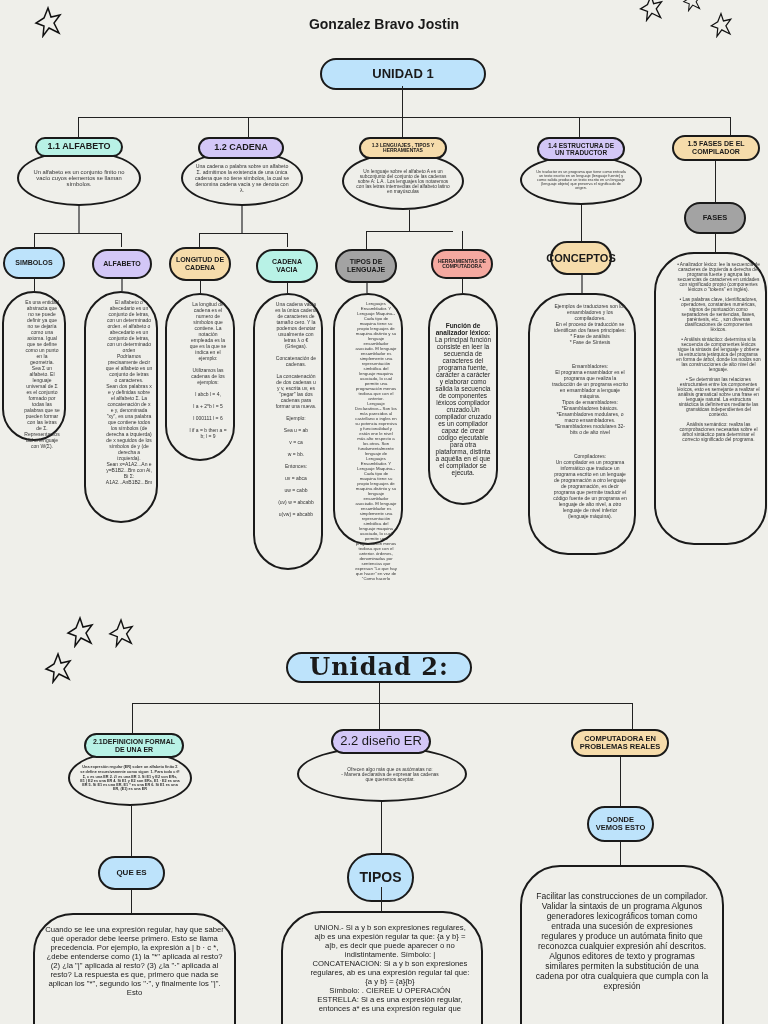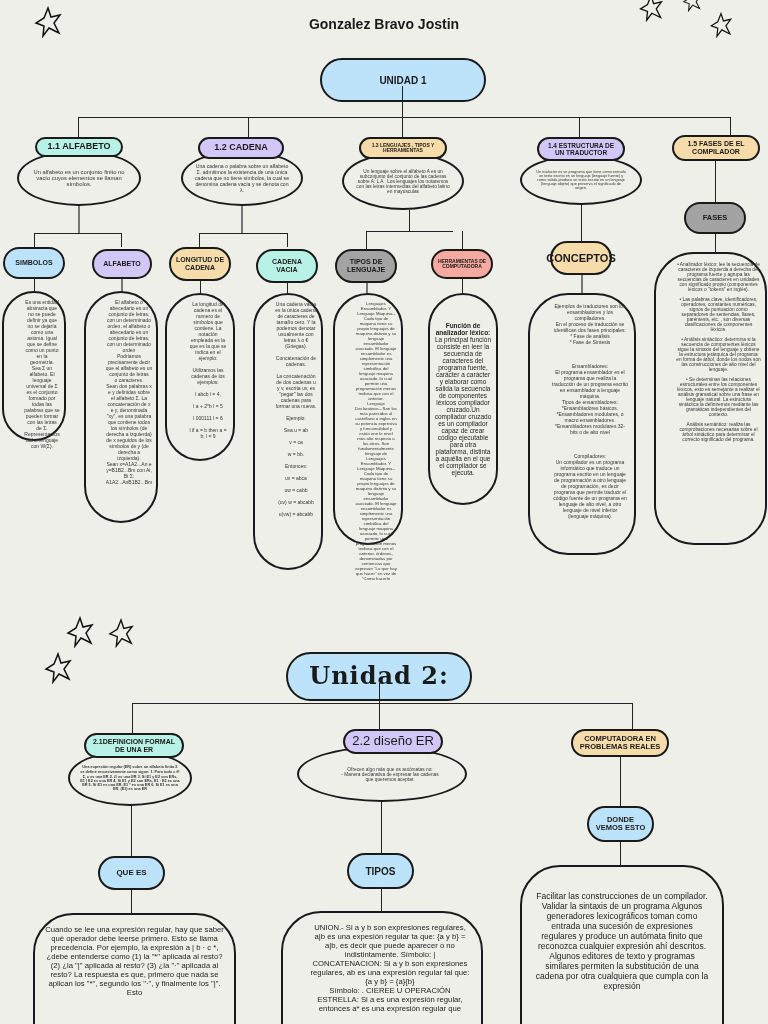--- a/index.html
+++ b/index.html
@@ -42,21 +42,21 @@
   </svg>
 <svg class="star" style="left:108px;top:618px" width="26" height="30" viewBox="0 0 28 32">
     <path d="M14 2 L17 11 L26 9 L20 17 L25 27 L15 22 L9 30 L10 20 L2 17 L10 12 Z" fill="none" stroke="#111" stroke-width="1.5"></path>
   </svg>
 <svg class="star" style="left:44px;top:652px" width="28" height="32" viewBox="0 0 28 32">
     <path d="M14 2 L17 11 L26 9 L20 17 L25 27 L15 22 L9 30 L10 20 L2 17 L10 12 Z" fill="none" stroke="#111" stroke-width="1.5"></path>
   </svg>
 
 <div class="title">Gonzalez Bravo Jostin</div>
 
-<div class="pill blue" style="left:320px;top:58px;width:166px;height:44px;font-size:10px;">
+<div class="pill blue" style="left:320px;top:58px;width:166px;height:32px;font-size:13px;">
     <span>UNIDAD 1</span>
   </div>
 
 <div class="line" style="left:402px;top:86px;width:1px;height:32px;"></div>
 <div class="line" style="left:78px;top:117px;width:653px;height:1px;"></div>
 <div class="line" style="left:78px;top:117px;width:1px;height:22px;"></div>
 <div class="line" style="left:248px;top:117px;width:1px;height:22px;"></div>
 <div class="line" style="left:402px;top:117px;width:1px;height:22px;"></div>
 <div class="line" style="left:579px;top:117px;width:1px;height:22px;"></div>
 <div class="line" style="left:730px;top:117px;width:1px;height:20px;"></div>
@@ -224,21 +224,21 @@
 
 • Las palabras clave, identificadores, operadores, constantes numéricas, signos de puntuación como separadores de sentencias, llaves, paréntesis, etc. , son diversas clasificaciones de componentes léxicos.
 
 • Análisis sintáctico: determina si la secuencia de componentes léxicos sigue la sintaxis del lenguaje y obtiene la estructura jerárquica del programa en forma de árbol, donde los nodos son las construcciones de alto nivel del lenguaje.
 
 • Se determinan las relaciones estructurales entre los componentes léxicos, esto es semejante a realizar el análisis gramatical sobre una frase en lenguaje natural. La estructura sintáctica la definiremos mediante las gramáticas independientes del contexto.
 
 Análisis semántico: realiza las comprobaciones necesarias sobre el árbol sintáctico para determinar el correcto significado del programa.</span>
   </div>
 
-<div class="pill blue u2" style="left:286px;top:652px;width:186px;height:49px;">
+<div class="pill blue u2" style="left:286px;top:652px;width:186px;height:31px;">
     <span>Unidad 2:</span>
   </div>
 <div class="line" style="left:379px;top:683px;width:1px;height:20px;"></div>
 <div class="line" style="left:132px;top:703px;width:501px;height:1px;"></div>
 <div class="line" style="left:132px;top:703px;width:1px;height:30px;"></div>
 <div class="line" style="left:379px;top:703px;width:1px;height:26px;"></div>
 <div class="line" style="left:632px;top:703px;width:1px;height:28px;"></div>
 
 <div class="bubble oval" style="left:68px;top:750px;width:124px;height:56px;font-size:3.8px;padding:6px 10px;font-weight:bold;">
     <span>Una expresión regular (ER) sobre un alfabeto finito Σ se define recursivamente como sigue: 1. Para todo c ∈ Σ, c es una ER 2. ∅ es una ER 3. Si E1 y E2 son ERs, E1 | E2 es una ER 4. Si E1 y E2 son ERs, E1 · E2 es una ER 5. Si E1 es una ER, E1 * es una ER 6. Si E1 es una ER, (E1) es una ER</span>
@@ -252,25 +252,25 @@
   </div>
 <div class="line" style="left:131px;top:890px;width:1px;height:24px;"></div>
 <div class="bubble" style="left:33px;top:913px;width:203px;height:140px;border-radius:40px 40px 0 0;font-size:7.7px;padding:10px 10px;align-items:flex-start;color:#222;">
     <span>Cuando se lee una expresión regular, hay que saber qué operador debe leerse primero. Esto se llama precedencia. Por ejemplo, la expresión a | b · c *, ¿debe entenderse como (1) la "*" aplicada al resto? (2) ¿la "|" aplicada al resto? (3) ¿la "·" aplicada al resto? La respuesta es que, primero que nada se aplican los "*", segundo los "·", y finalmente los "|". Esto</span>
   </div>
 
 <div class="bubble oval" style="left:297px;top:746px;width:170px;height:56px;font-size:4.8px;padding:8px 24px;">
     <span class="txt">Ofrecen algo más que os autómatas no:
 - Manera declarativa de expresar las cadenas que queremos aceptar.</span>
   </div>
-<div class="pill lav" style="left:343px;top:729px;width:100px;height:25px;font-size:13px;font-weight:normal;">
+<div class="pill lav" style="left:331px;top:729px;width:100px;height:25px;font-size:13px;font-weight:normal;">
     <span>2.2 diseño ER</span>
   </div>
 <div class="line" style="left:381px;top:802px;width:1px;height:52px;"></div>
-<div class="pill blue" style="left:347px;top:853px;width:67px;height:36px;font-size:10px;">
+<div class="pill blue" style="left:347px;top:853px;width:67px;height:49px;font-size:14px;">
     <span>TIPOS</span>
   </div>
 <div class="line" style="left:381px;top:887px;width:1px;height:24px;"></div>
 <div class="bubble" style="left:281px;top:911px;width:202px;height:140px;border-radius:40px 40px 0 0;font-size:7.7px;padding:10px 10px;align-items:flex-start;color:#222;">
     <span class="txt">UNION.- Si a y b son expresiones regulares, a|b es una expesión regular ta que: {a y b} = a|b, es decir que puede aparecer o no indistintamente. Símbolo: |
 CONCATENACION: Si a y b son expresiones regulares, ab es una expresión regular tal que: {a y b} = {a}{b}
 Símbolo: . CIEREE U OPERACIÓN ESTRELLA: Si a es una expresión regular, entonces a* es una expresión regular que</span>
   </div>
 
 <div class="pill peach" style="left:571px;top:729px;width:98px;height:28px;font-size:7.5px;padding:0 4px;">

